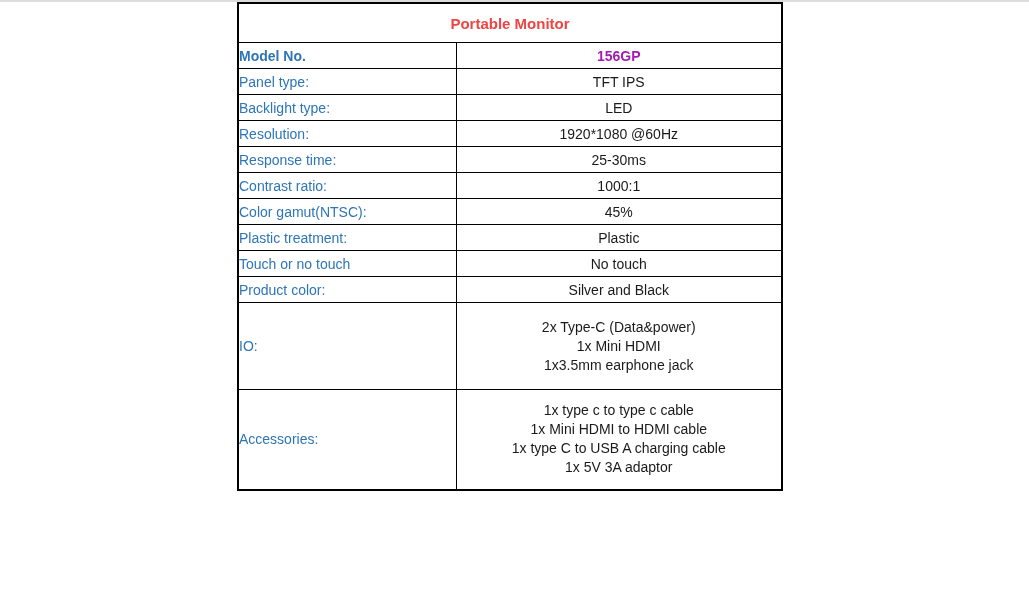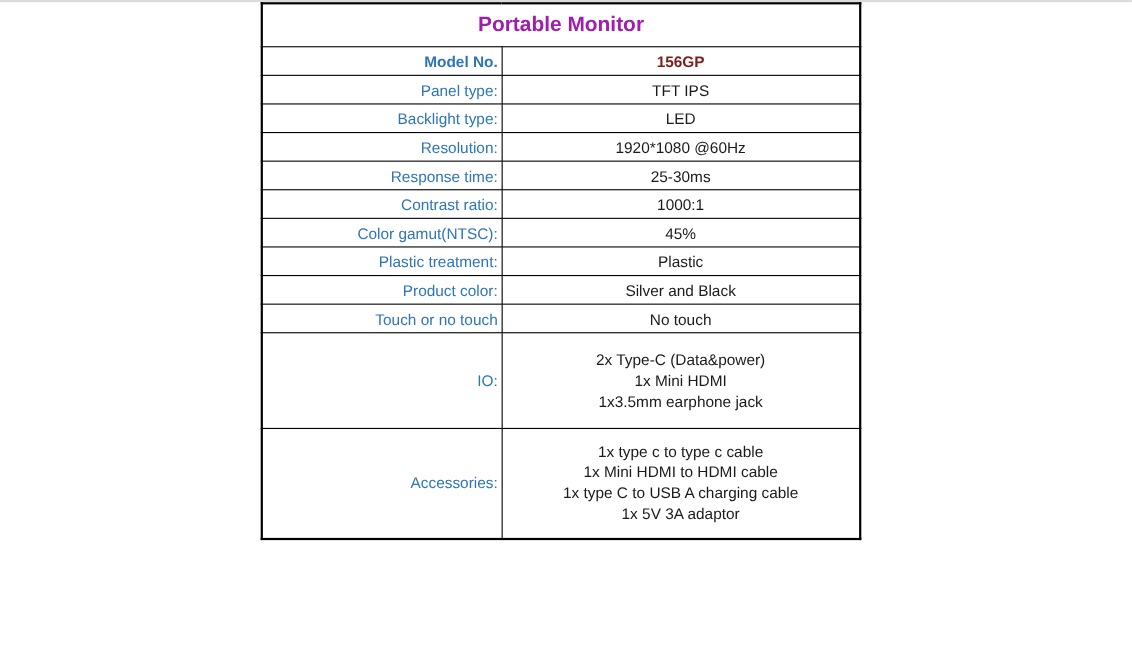--- a/index.html
+++ b/index.html
@@ -29,41 +29,40 @@
   }
   table.spec-table th,
   table.spec-table td{
     border:1px solid var(--border);
     padding:0;
     vertical-align:middle;
   }
   table.spec-table{border:2px solid var(--border);}
   tr.title-row th{
     height:38px;
-    font-size:19px;
+    font-size:15px;
     font-weight:bold;
-    color:#a21caf;
+    color:#ef4444;
     text-align:center;
   }
   col.c-label{width:218px;}
   col.c-value{width:326px;}
   tr.spec-row{height:26px;}
   tr.spec-row td.label{
     color:var(--accent);
     font-size:14px;
-    text-align:right;
     padding-right:3px;
   }
   tr.spec-row td.value{
     color:var(--value);
     font-size:14px;
     text-align:center;
   }
   tr.spec-row.bold td{font-weight:bold;}
-  tr.spec-row.bold td.value{color:#7f1d1d;}
+  tr.spec-row.bold td.value{color:#a21caf;}
   tr.mline-3{height:87px;}
   tr.mline-4{height:100px;}
   tr.mline-3 td.value,
   tr.mline-4 td.value{line-height:19px;}
 </style>
 </head>
 <body>
 
 <div class="top-strip"></div>
 
@@ -104,26 +103,26 @@
       </tr>
       <tr class="spec-row">
         <td class="label">Color gamut(NTSC):</td>
         <td class="value">45%</td>
       </tr>
       <tr class="spec-row">
         <td class="label">Plastic treatment:</td>
         <td class="value">Plastic</td>
       </tr>
       <tr class="spec-row">
+        <td class="label">Touch or no touch</td>
+        <td class="value">No touch</td>
+      </tr>
+      <tr class="spec-row">
         <td class="label">Product color:</td>
         <td class="value">Silver and Black</td>
-      </tr>
-      <tr class="spec-row">
-        <td class="label">Touch or no touch</td>
-        <td class="value">No touch</td>
       </tr>
       <tr class="spec-row mline-3">
         <td class="label">IO:</td>
         <td class="value">2x Type-C (Data&amp;power)<br>1x Mini HDMI<br>1x3.5mm earphone jack</td>
       </tr>
       <tr class="spec-row mline-4">
         <td class="label">Accessories:</td>
         <td class="value">1x type c to type c cable<br>1x Mini HDMI to HDMI cable<br>1x type C to USB A charging cable<br>1x 5V 3A adaptor</td>
       </tr>
     </tbody>

